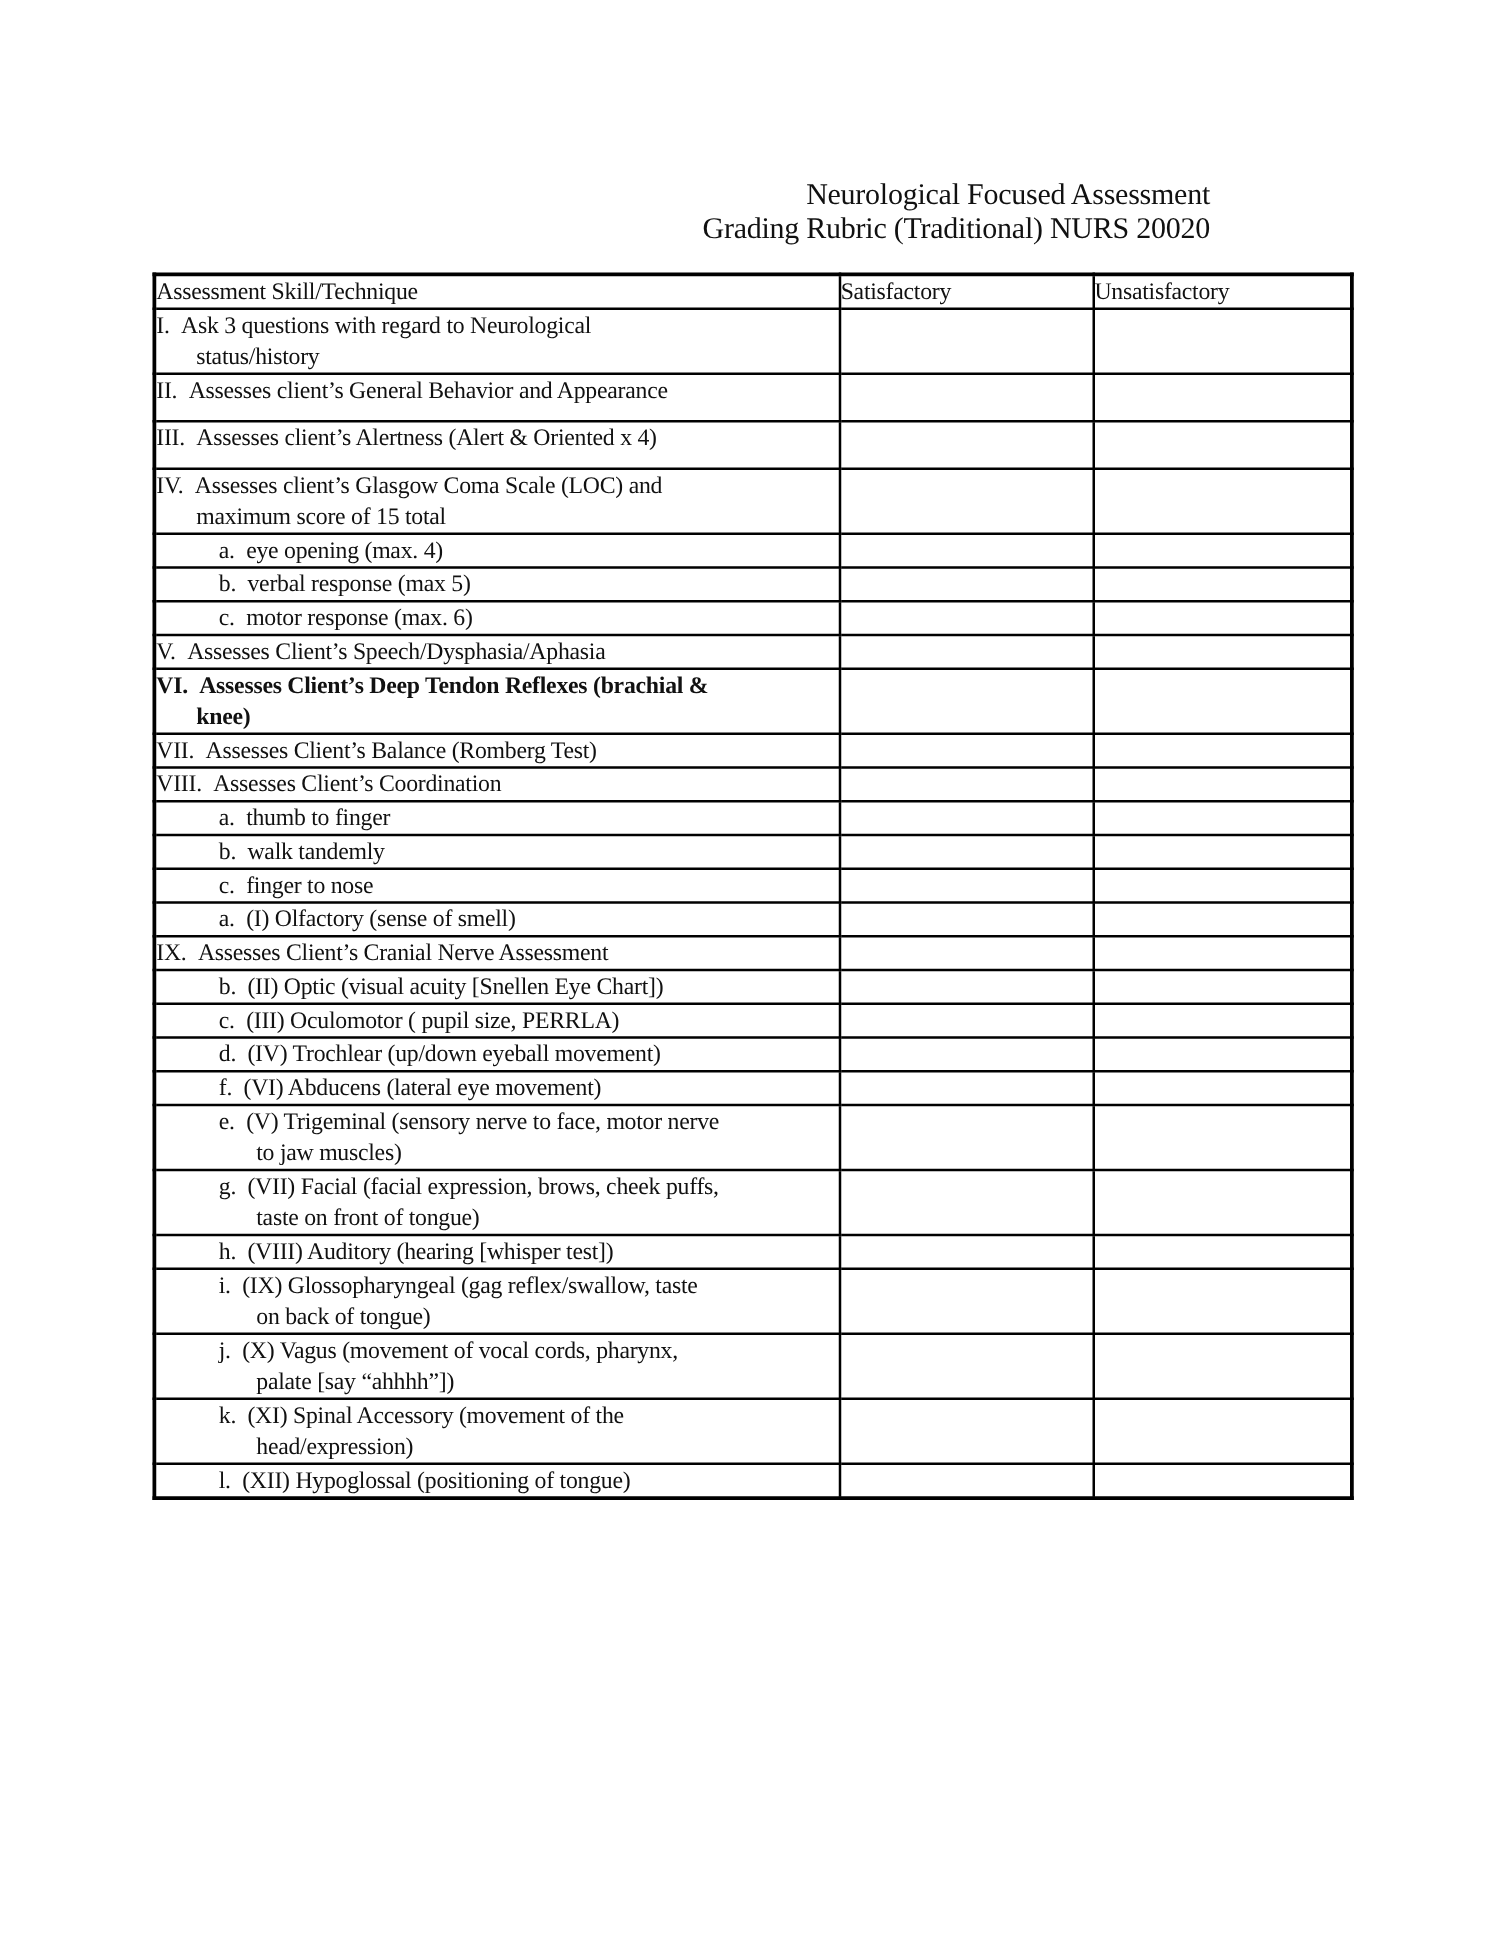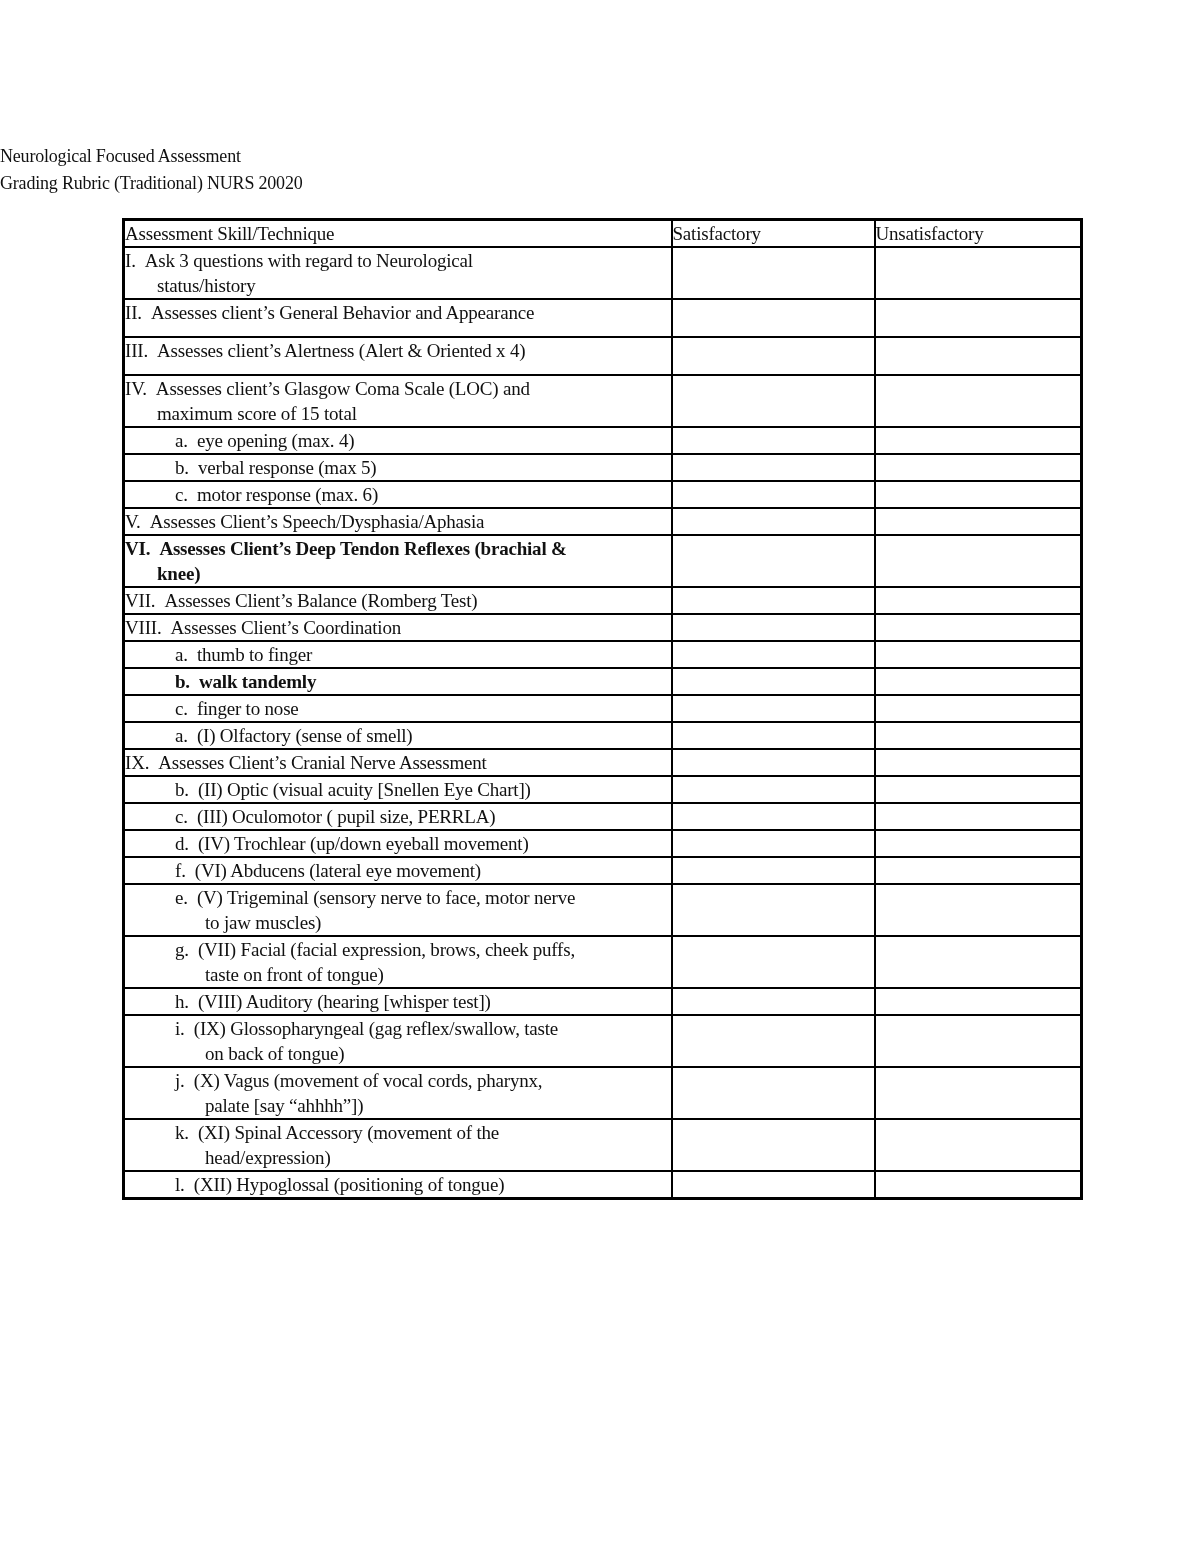--- a/index.html
+++ b/index.html
@@ -1,19 +1,19 @@
 <!DOCTYPE html>
 <html><head>
 <meta charset="utf-8">
 <style>
   html, body { margin: 0; padding: 0; background: #ffffff; }
   body { width: 1200px; height: 1553px; position: relative; overflow: hidden;
          font-family: "Liberation Serif", "DejaVu Serif", serif; color: #111; }
-  .title { position: absolute; left: 0; width: 968px; text-align: left;
-           font-size: 18px; line-height: 27px; letter-spacing: -0.2px; }
+  .title { position: absolute; left: 0; width: 968px; text-align: right;
+           font-size: 24px; line-height: 27px; letter-spacing: -0.2px; }
   .t1 { top: 143px; }
   .t2 { top: 170px; }
   table.rubric { position: absolute; left: 122px; top: 218px; width: 958px;
                  border-collapse: collapse; table-layout: fixed; border: 3px solid #000; }
   table.rubric td { border: 2px solid #000; padding: 0; vertical-align: top;
                     font-size: 19px; line-height: 25px; letter-spacing: -0.2px; }
   col.c1 { width: 548px; } col.c2 { width: 203px; } col.c3 { width: 207px; }
   td.skill { padding-left: 10px; }
   td.center { text-align: left; }
   .num { display: inline-block; }
@@ -95,21 +95,21 @@
       <tr style="height: 26px;">
         <td class="skill lvl1"><span class="num">VIII.</span>&nbsp;&nbsp;<span>Assesses Client’s Coordination</span></td>
         <td></td>
         <td></td>
       </tr>
       <tr style="height: 26px;">
         <td class="skill lvl2"><span class="num">a.</span>&nbsp;&nbsp;<span>thumb to finger</span></td>
         <td></td>
         <td></td>
       </tr>
-      <tr style="height: 26px; font-weight: bold;">
+      <tr style="height: 26px;">
         <td class="skill lvl2"><span class="num">b.</span>&nbsp;&nbsp;<span>walk tandemly</span></td>
         <td></td>
         <td></td>
       </tr>
       <tr style="height: 25px;">
         <td class="skill lvl2"><span class="num">c.</span>&nbsp;&nbsp;<span>finger to nose</span></td>
         <td></td>
         <td></td>
       </tr>
       <tr style="height: 26px;">

